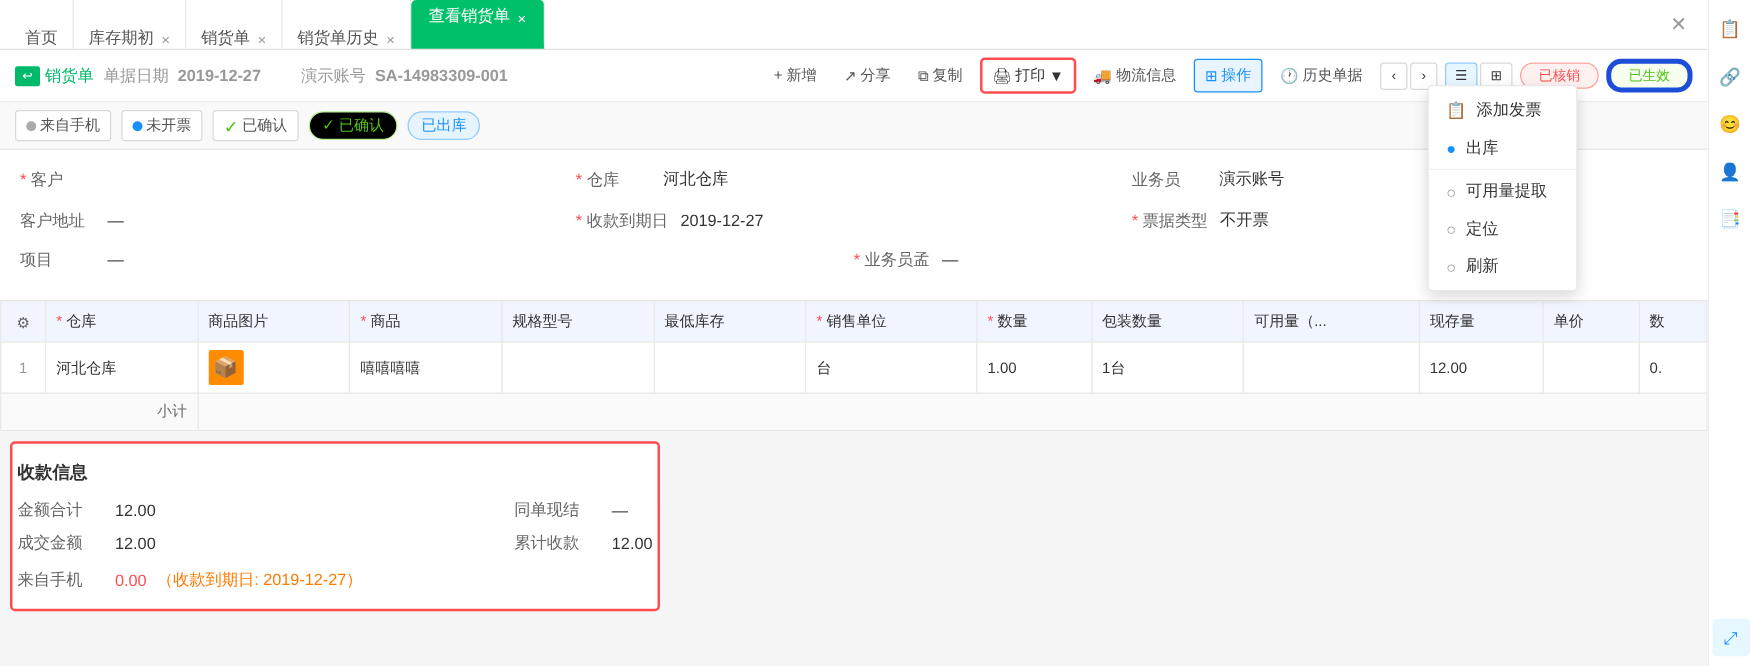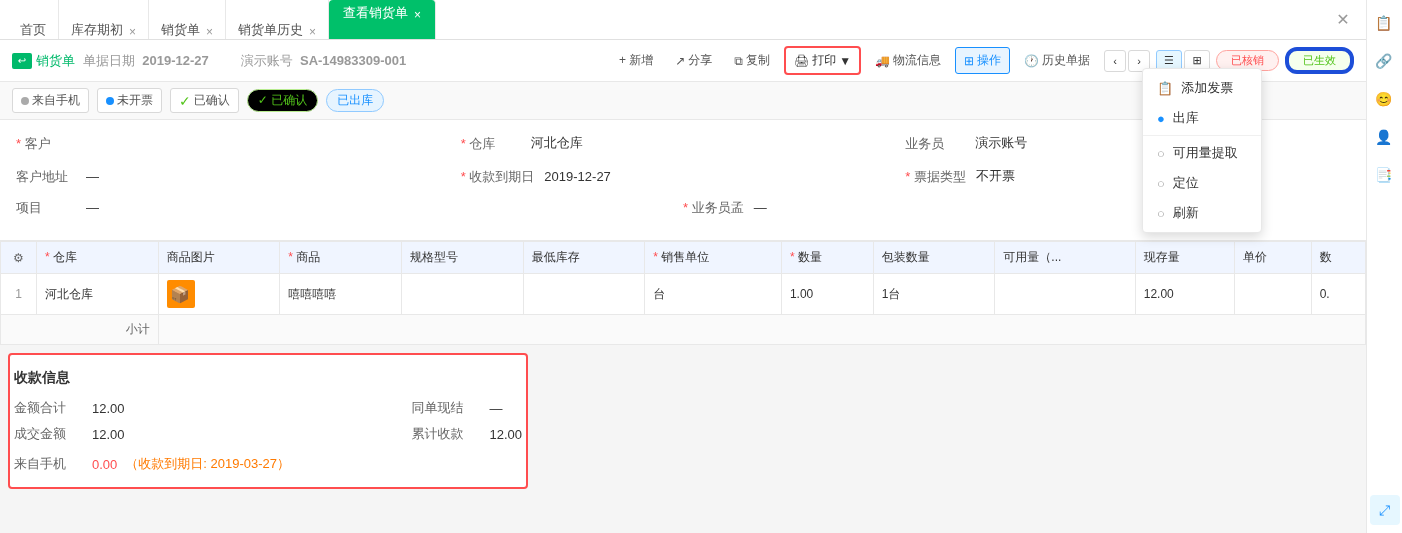--- a/index.html
+++ b/index.html
@@ -395,21 +395,21 @@
         <span class="payment-label">成交金额</span>
         <span class="payment-value">12.00</span>
       </div>
       <div class="payment-row">
         <span class="payment-label">累计收款</span>
         <span class="payment-value">12.00</span>
       </div>
       <div class="payment-row" style="grid-column: 1 / span 2; margin-top: 4px;">
         <span class="payment-label">来自手机</span>
         <span class="payment-value orange">0.00</span>
-        <span class="payment-date">（收款到期日: 2019-03-27）</span>
+        <span class="payment-date">（收款到期日: 2019-12-27）</span>
       </div>
     </div>
   </div>
 </div>
 
 <div class="right-sidebar">
   <div class="sidebar-icon">📋</div>
   <div class="sidebar-icon">🔗</div>
   <div class="sidebar-icon">😊</div>
   <div class="sidebar-icon">👤</div>

